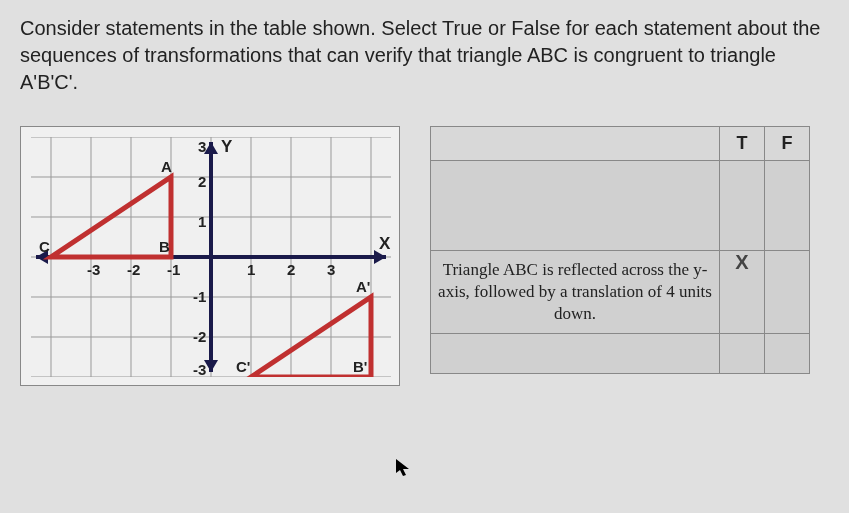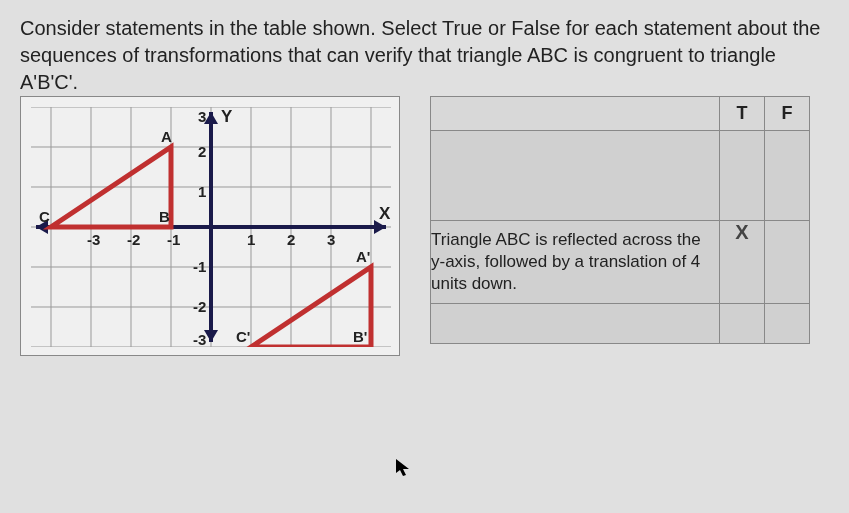--- a/index.html
+++ b/index.html
@@ -8,20 +8,21 @@
       width: 849px;
       height: 513px;
       background: #e0e0e0;
       padding: 15px 20px;
       color: #222;
       position: relative;
     }
     .prompt {
       font-size: 20px;
       line-height: 1.35;
+      margin-bottom: 30px;
     }
     .content {
       display: flex;
       gap: 30px;
       align-items: flex-start;
     }
     .graph-box {
       background: #f0f0f0;
       border: 1px solid #888;
       padding: 10px 10px 6px 10px;
@@ -57,21 +58,22 @@
       font-size: 18px;
       text-align: center;
       padding: 6px 10px;
       background: #d8d8d8;
     }
     .tf-stmt {
       width: 270px;
       padding: 8px 0;
       font-size: 17px;
       line-height: 1.3;
-      font-family: Liberation Sans, sans-serif;
+      font-family: Liberation Serif, serif;
+      text-align: center;
     }
     .tf-cell {
       width: 42px;
       text-align: center;
       vertical-align: middle;
       font-family: Arial, sans-serif;
       font-size: 20px;
       font-weight: 700;
       color: #444;
     }

